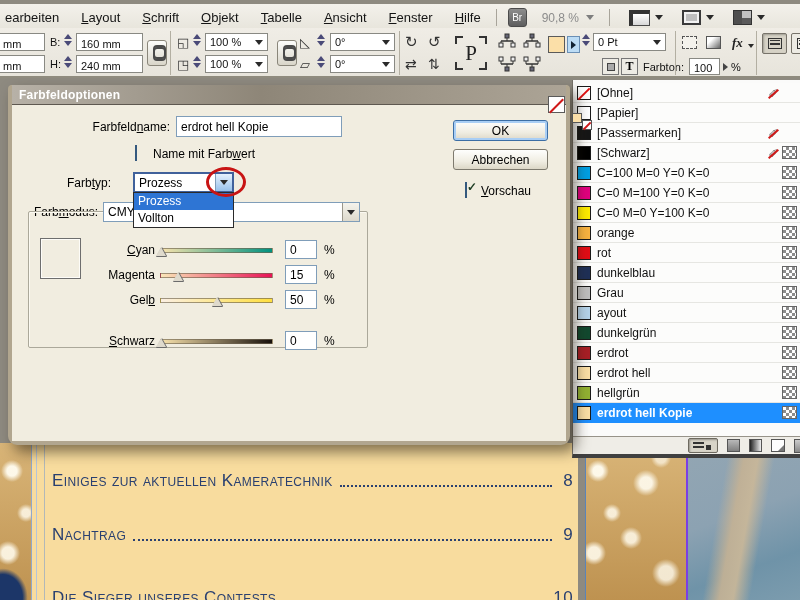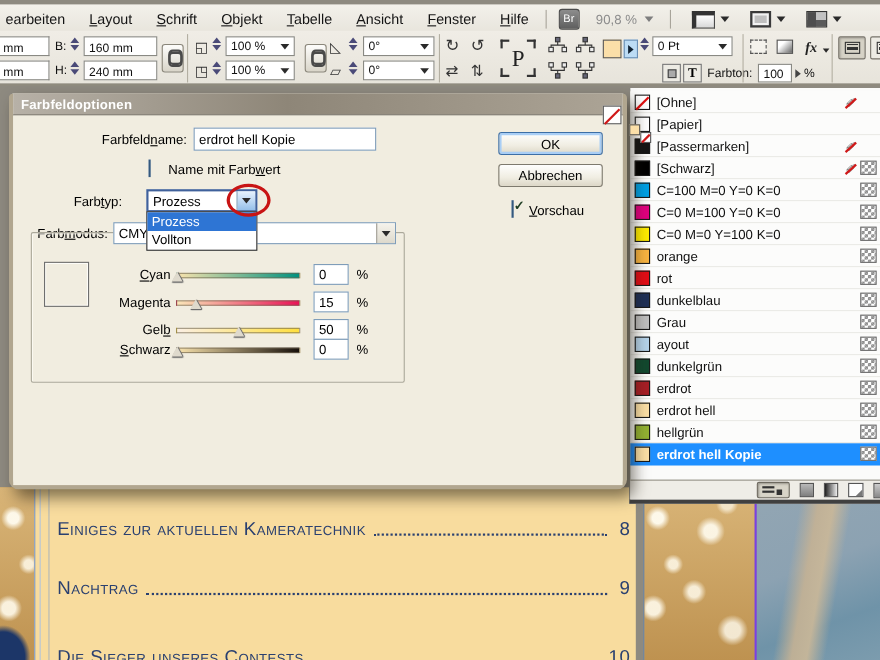--- a/index.html
+++ b/index.html
@@ -575,21 +575,21 @@
             <span class="sl-unit">%</span>
           </div>
           <div class="slider-row" style="top: 50px;">
             <div class="sl-label">Gel<u>b</u></div>
             <div class="sl-track" style="background: linear-gradient(to right, rgb(251, 239, 227), rgb(255, 223, 62));">
               <div class="sl-handle" style="left: calc(50% - 5px);"></div>
             </div>
             <input class="sl-value dlg-input" value="50" style="">
             <span class="sl-unit">%</span>
           </div>
-          <div class="slider-row" style="top: 68px;">
+          <div class="slider-row" style="top: 91px;">
             <div class="sl-label"><u>S</u>chwarz</div>
             <div class="sl-track" style="background: linear-gradient(to right, rgb(249, 227, 173), rgb(23, 16, 11));">
               <div class="sl-handle" style="left: calc(0% - 5px);"></div>
             </div>
             <input class="sl-value dlg-input" value="0" style="">
             <span class="sl-unit">%</span>
           </div>
         </div>
     </div>
   </div>

